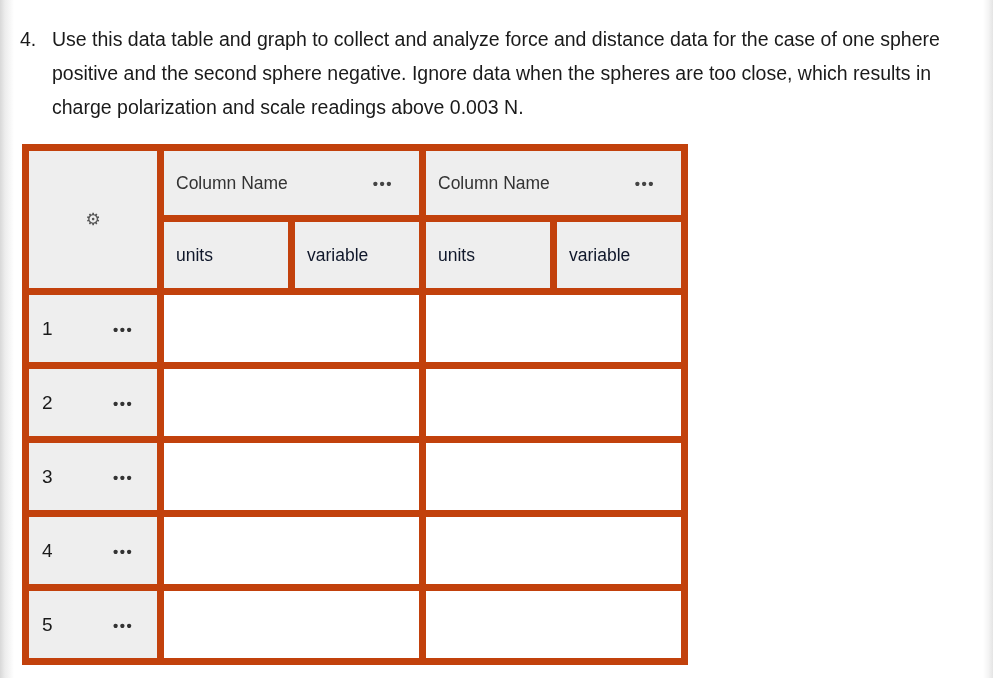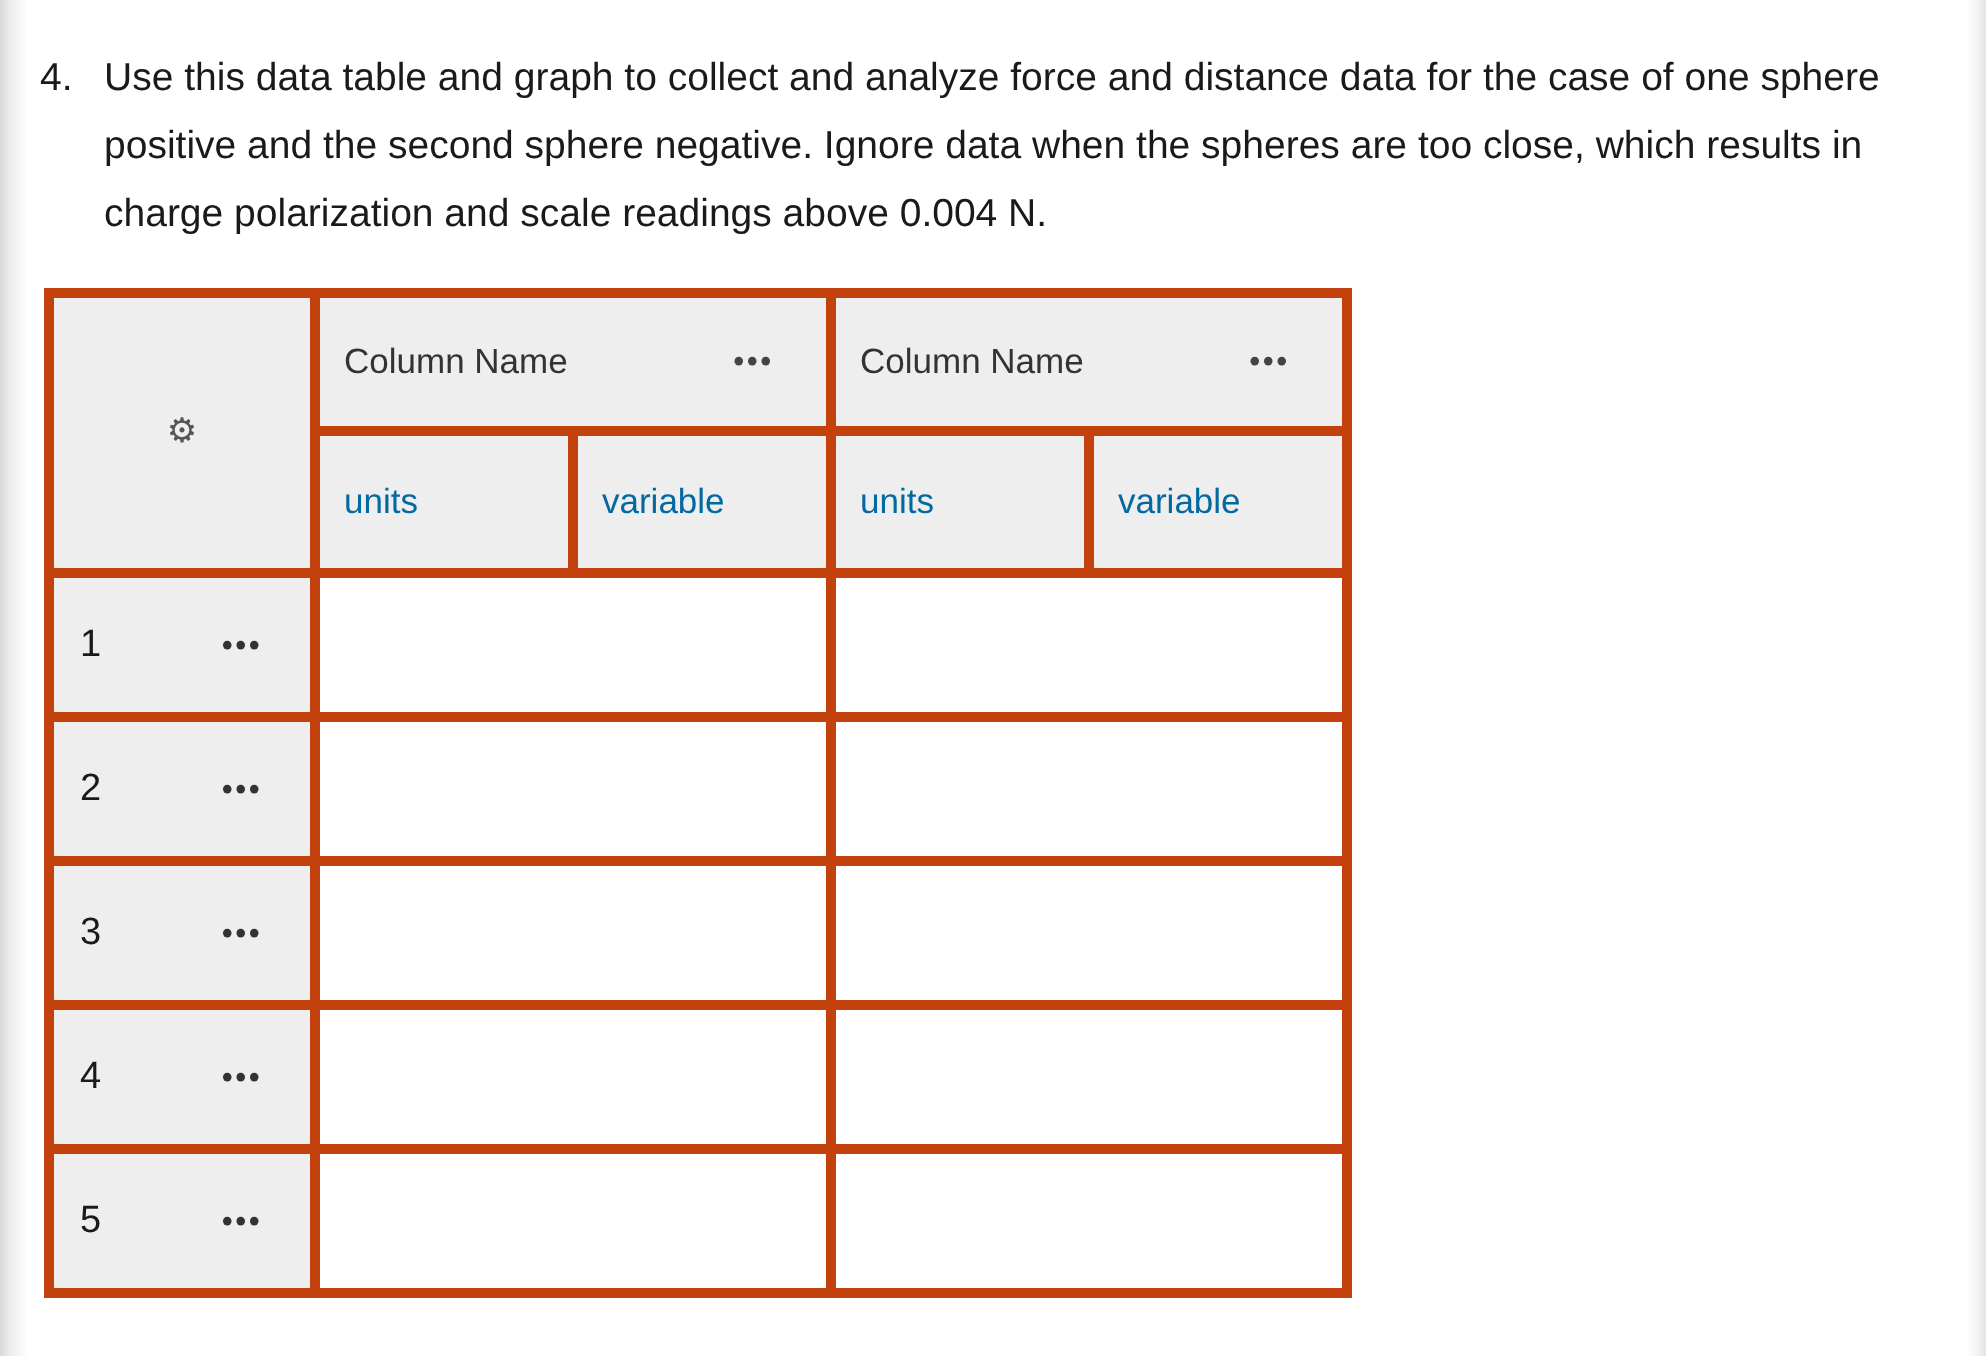--- a/index.html
+++ b/index.html
@@ -69,21 +69,21 @@
   
   .data-table {
     position: absolute;
     left: 22px;
     top: 144px;
     border-collapse: collapse;
     table-layout: fixed;
     background: #ffffff;
   }
   .data-table td, .data-table th {
-    border: 5px solid #c2410c;
+    border: 7px solid #c2410c;
     padding: 0;
     vertical-align: middle;
     font-weight: normal;
   }
 
   .corner-cell {
     width: 128px;
     height: 133px;
     background: #eeeeee;
     text-align: center;
@@ -129,21 +129,21 @@
     position: relative;
   }
   .sub-cell.units { width: 124px; }
   .sub-cell.variable { width: 124px; text-decoration: underline; }
   .sub-label {
     position: absolute;
     left: 12px;
     top: 50%;
     transform: translateY(-50%);
     font-size: 17.5px;
-    color: #0369a1;
+    color: #0f172a;
   }
 
   .row-header {
     width: 128px;
     height: 67px;
     background: #eeeeee;
     position: relative;
   }
   .row-number {
     position: absolute;
@@ -174,21 +174,21 @@
 </head>
 <body>
 
 <div class="page-edge-left"></div>
 <div class="page-edge-right"></div>
 
 <div class="content">
 
   <div class="question">
     <div class="question-number">4.</div>
-    <div class="question-text">Use this data table and graph to collect and analyze force and distance data for the case of one sphere positive and the second sphere negative. Ignore data when the spheres are too close, which results in charge polarization and scale readings above 0.004 N.</div>
+    <div class="question-text">Use this data table and graph to collect and analyze force and distance data for the case of one sphere positive and the second sphere negative. Ignore data when the spheres are too close, which results in charge polarization and scale readings above 0.003 N.</div>
   </div>
 
   <table class="data-table">
     <tbody>
       <tr>
         <td class="corner-cell" rowspan="2">
           <span class="gear-icon">⚙</span>
         </td>
         <td class="colname-cell" colspan="2">
           <span class="colname-label">Column Name</span>

